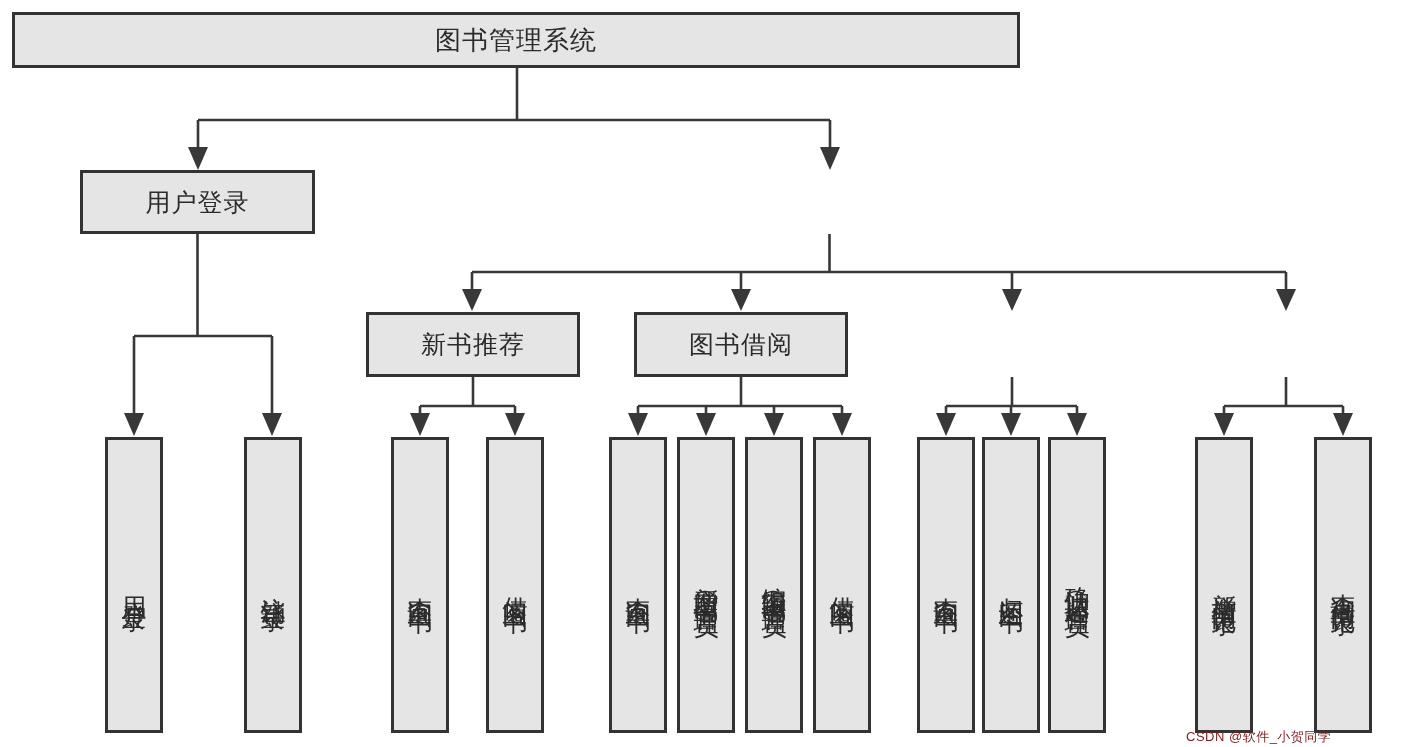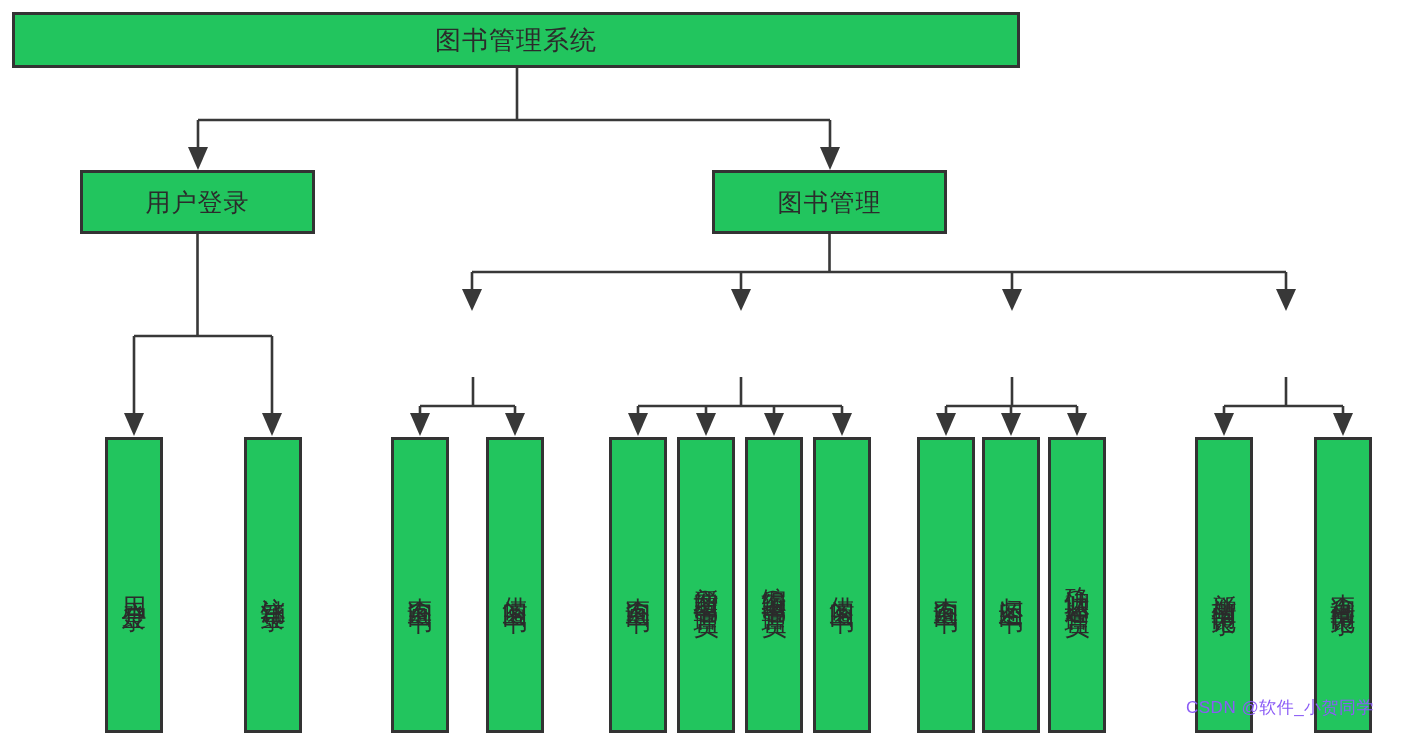--- a/index.html
+++ b/index.html
@@ -13,21 +13,21 @@
     overflow: hidden;
   }
   .wires {
     position: absolute;
     left: 0; top: 0;
     width: 1405px; height: 747px;
   }
   .node {
     position: absolute;
     box-sizing: border-box;
-    background: #22c55e;
+    background: #e5e5e5;
     border: 3px solid #333333;
     display: flex;
     align-items: center;
     justify-content: center;
     text-align: center;
   }
   .node.h span {
     font-size: 25px;
     letter-spacing: 1px;
     white-space: nowrap;
@@ -36,23 +36,23 @@
   .node.v span {
     writing-mode: vertical-rl;
     text-orientation: mixed;
     font-size: 25px;
     letter-spacing: 4px;
     line-height: 1;
   }
   .watermark {
     position: absolute;
     left: 1186px;
-    top: 696px;
-    font-size: 17px;
-    color: #8b5cf6;
+    top: 728px;
+    font-size: 13px;
+    color: #7f1d1d;
     white-space: nowrap;
     letter-spacing: 0.5px;
   }
 </style>
 </head>
 <body>
 
 <div class="canvas">
 
   <svg class="wires" viewBox="0 0 1405 747" xmlns="http://www.w3.org/2000/svg">
@@ -98,24 +98,27 @@
     </g>
   </svg>
 
   <div class="node h top" style="left:12px; top:12px; width:1008px; height:56px">
     <span>图书管理系统</span>
   </div>
 
   <div class="node h" style="left:80px; top:170px; width:235px; height:64px">
     <span>用户登录</span>
   </div>
-  <div class="node h" style="left:712px; top:170px; width:235px; height:64px">
-    <span>图书管理</span>
+
+  <div class="node h" style="left:366px; top:312px; width:214px; height:65px">
+    <span>新书推荐</span>
   </div>
-
+  <div class="node h" style="left:634px; top:312px; width:214px; height:65px">
+    <span>图书借阅</span>
+  </div>
 
   <div class="node v" style="left:105px; top:437px; width:58px; height:296px">
     <span>用户登录</span>
   </div>
   <div class="node v" style="left:244px; top:437px; width:58px; height:296px">
     <span>注销登录</span>
   </div>
 
   <div class="node v" style="left:391px; top:437px; width:58px; height:296px">
     <span>查询图书</span>

